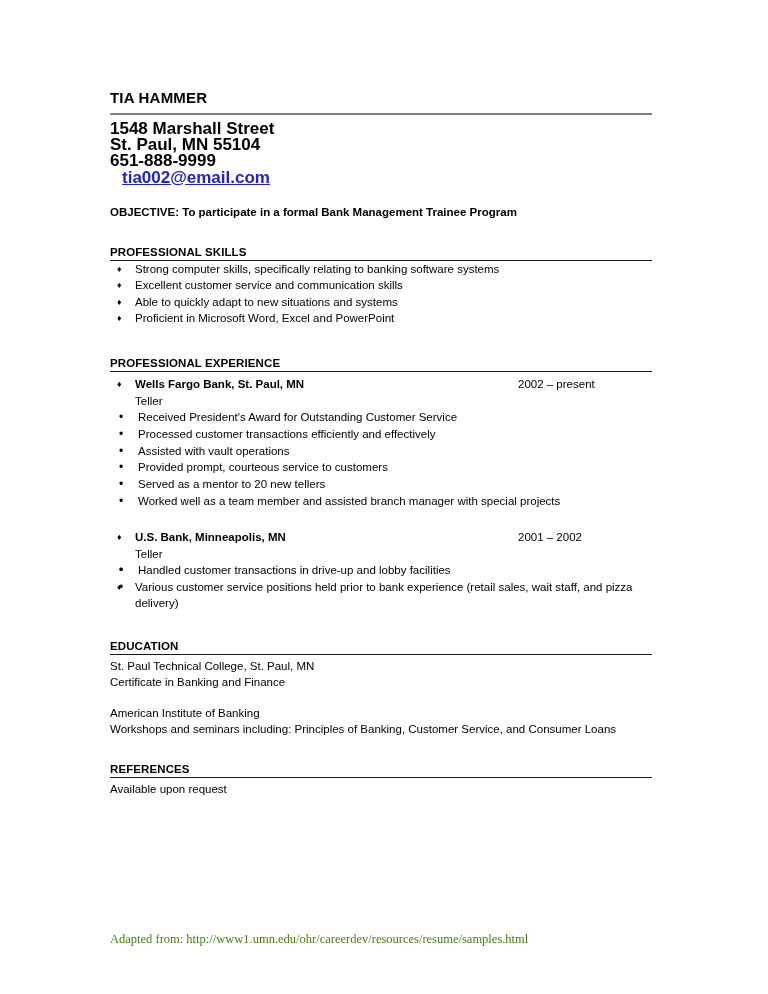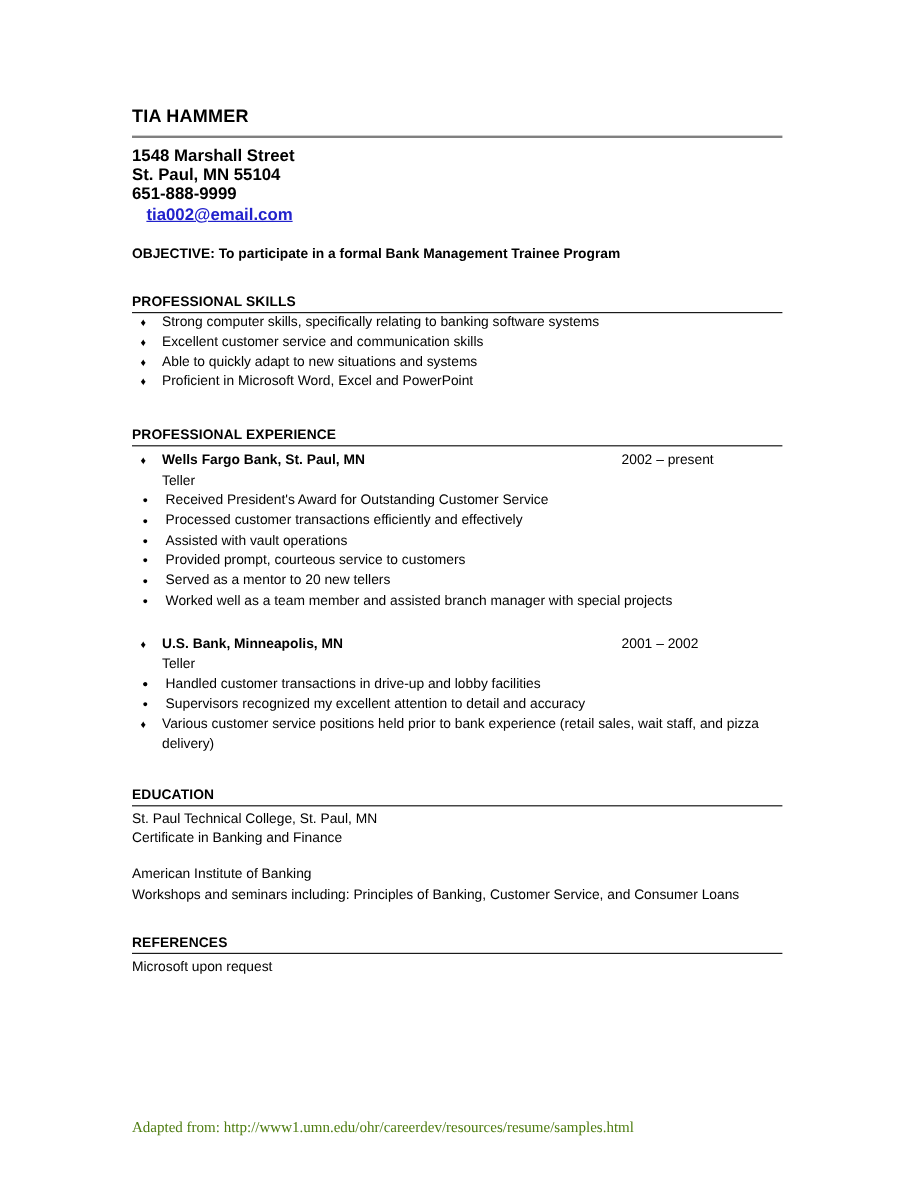--- a/index.html
+++ b/index.html
@@ -32,21 +32,21 @@
     line-height: 18px;
   }
   .name-rule {
     border-top: 2px solid #808080;
     margin-top: 6px;
   }
 
   
   .contact {
     margin-top: 6px;
-    font-size: 14px;
+    font-size: 17px;
     font-weight: bold;
     line-height: 16.2px;
   }
   .contact a {
     color: #2222CC;
     text-decoration: underline;
     padding-left: 12px;
   }
 
   
@@ -256,21 +256,20 @@
     <ul class="lvl2 job-duties">
       <li>
         <span class="dot">•</span>
       </li>
       <li>
         <span class="dot">•</span>
         <span>Handled customer transactions in drive-up and lobby facilities</span>
       </li>
       <li>
         <span class="dot">•</span>
-        <span>Supervisors recognized my excellent attention to detail and accuracy</span>
       </li>
     </ul>
   </div>
 
   <ul class="lvl1 misc-item">
     <li>
       <span class="dia">♦</span>
       <span>Various customer service positions held prior to bank experience (retail sales, wait staff, and pizza delivery)</span>
     </li>
   </ul>
@@ -279,17 +278,17 @@
   <div class="edu-block">
     <div>St. Paul Technical College, St. Paul, MN</div>
     <div>Certificate in Banking and Finance</div>
   </div>
   <div class="edu-block second">
     <div>American Institute of Banking</div>
     <div>Workshops and seminars including: Principles of Banking, Customer Service, and Consumer Loans</div>
   </div>
 
   <div class="section-head sec-ref">REFERENCES</div>
-  <div class="ref-line">Microsoft upon request</div>
+  <div class="ref-line">Available upon request</div>
 
   <div class="footer">Adapted from: http://www1.umn.edu/ohr/careerdev/resources/resume/samples.html</div>
 
 </div>
 
 </body></html>

